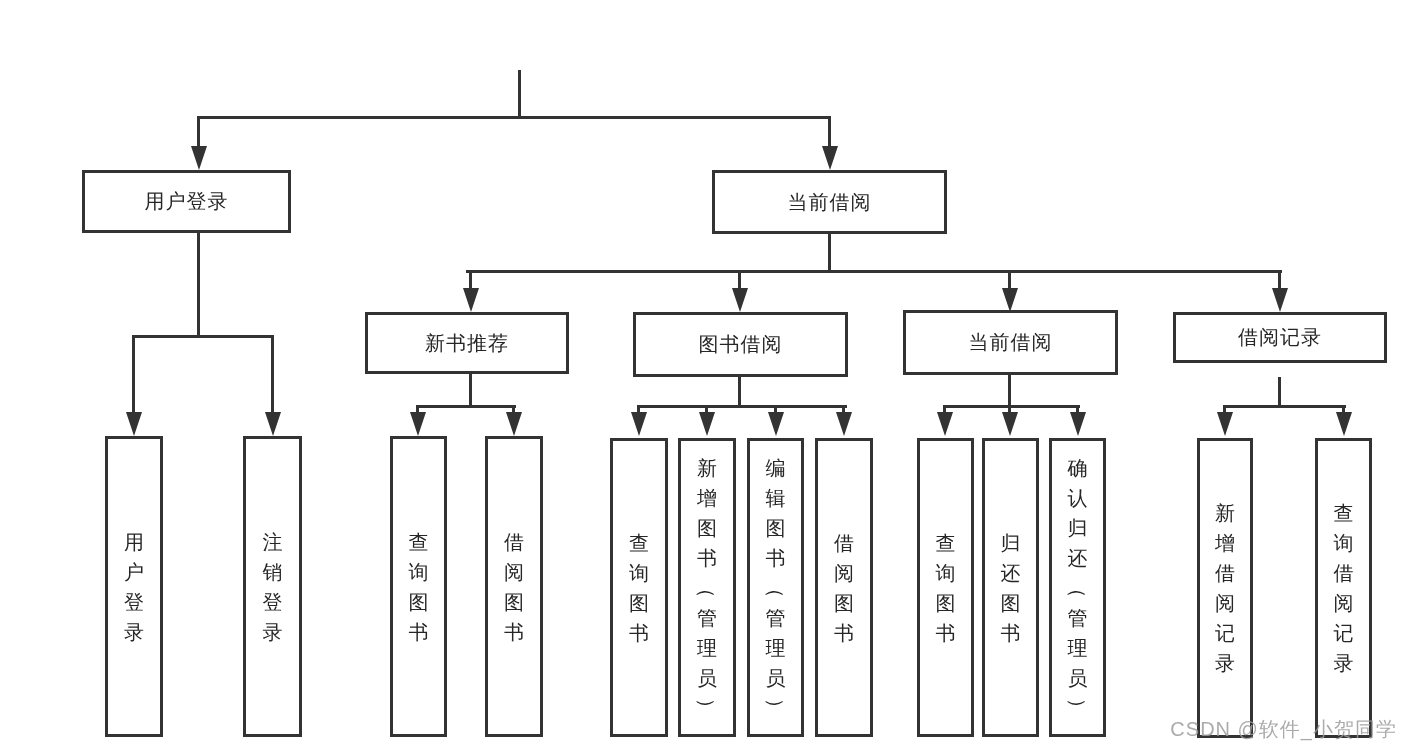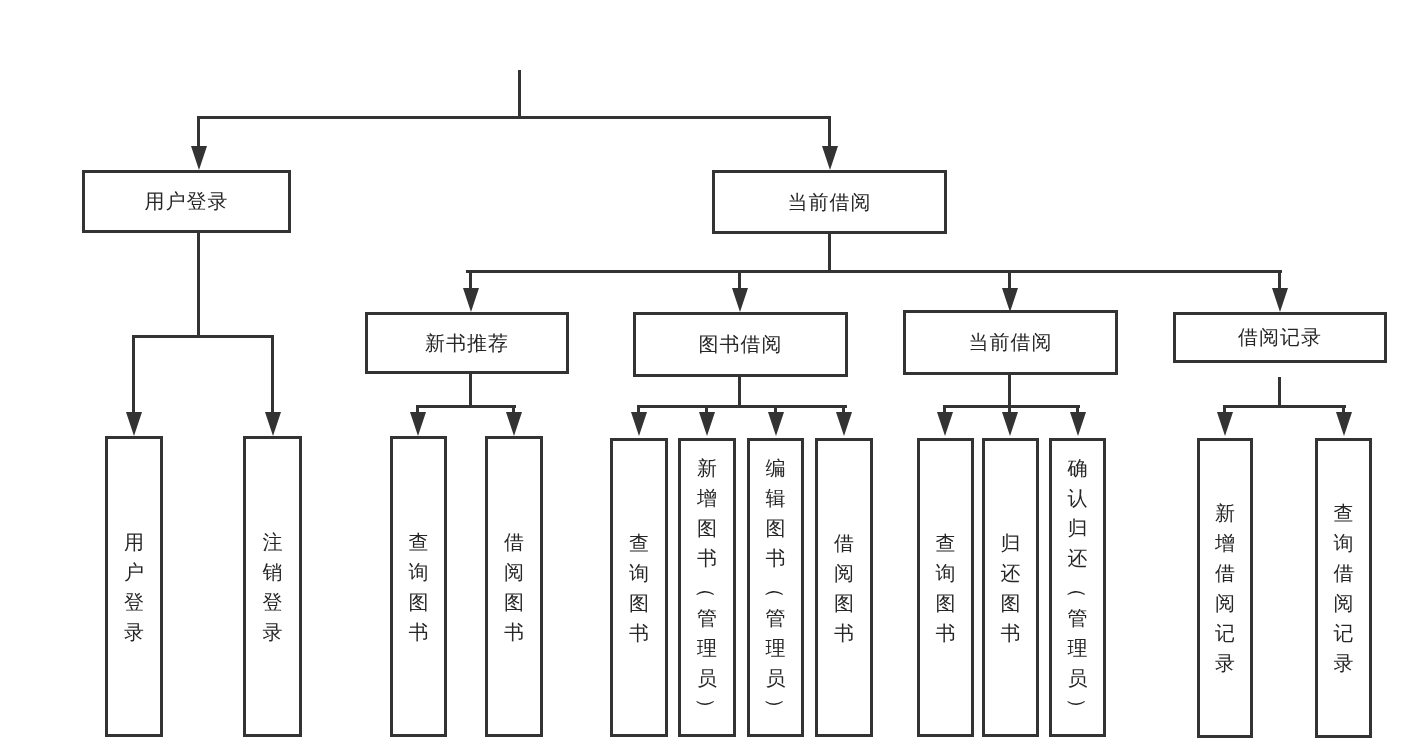--- a/index.html
+++ b/index.html
@@ -269,14 +269,15 @@
     <span class="vtext">
         <span class="vchar">查</span>
         <span class="vchar">询</span>
         <span class="vchar">借</span>
         <span class="vchar">阅</span>
         <span class="vchar">记</span>
         <span class="vchar">录</span>
       </span>
   </div>
 
+  <div class="watermark">CSDN @软件_小贺同学</div>
 
 </div>
 
 </body></html>

